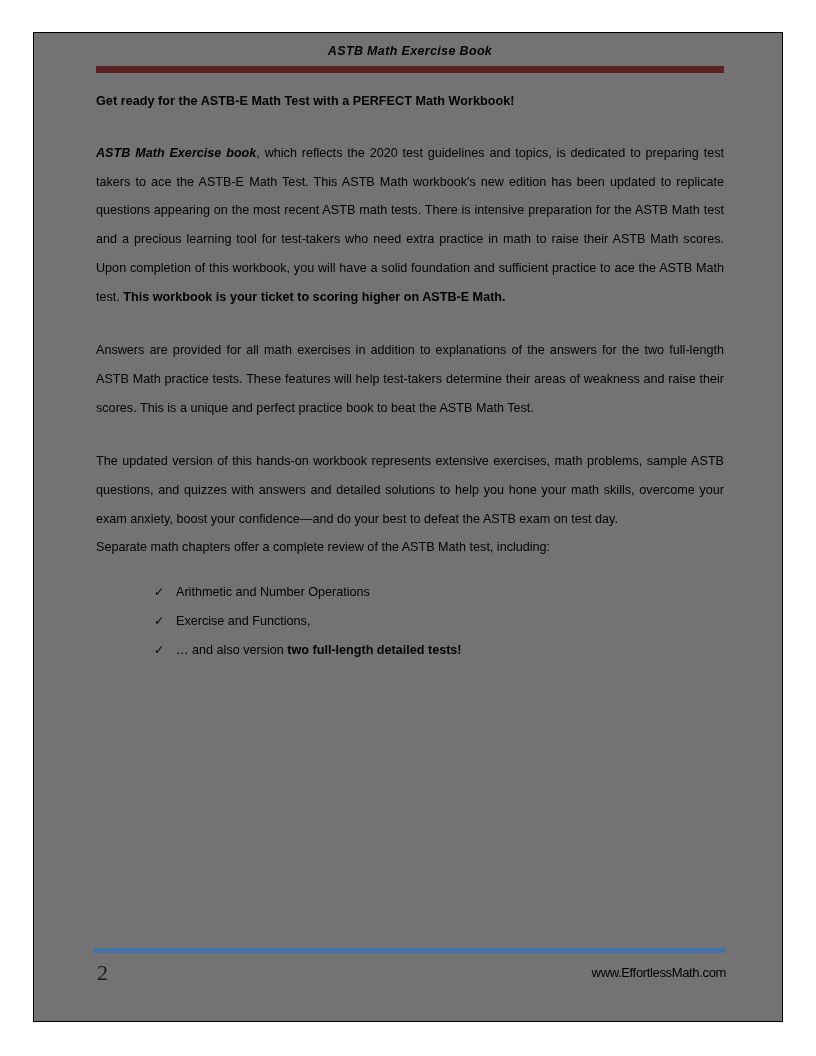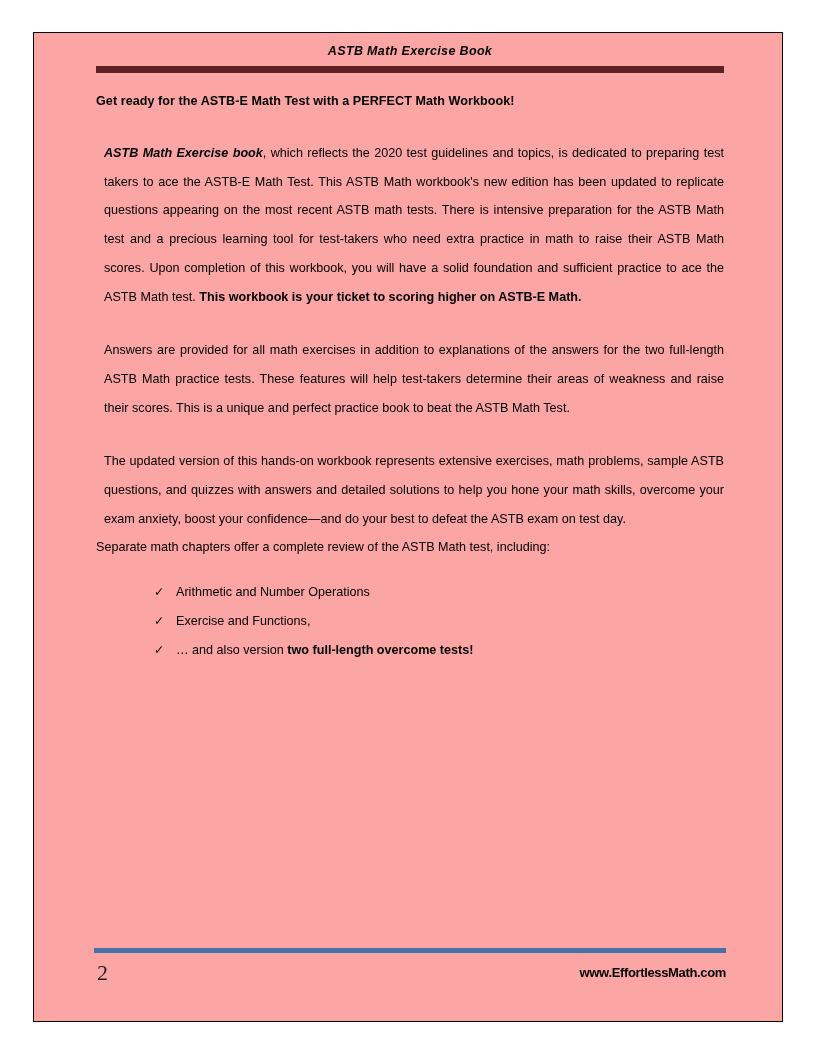--- a/index.html
+++ b/index.html
@@ -17,21 +17,21 @@
 
   
   .page {
     position: absolute;
     left: 33px;
     top: 32px;
     width: 750px;
     height: 990px;
     border: 1px solid #000000;
     box-sizing: border-box;
-    background: #fca5a5;
+    background: #737373;
   }
 
   .page-inner {
     position: absolute;
     left: 0;
     top: 0;
     right: 0;
     bottom: 0;
   }
 
@@ -83,21 +83,21 @@
     line-height: 20px;
     margin: 0 0 28px 0;
     letter-spacing: 0.05px;
   }
 
   p.body-para {
     font-size: 12.6px;
     line-height: 28.7px;
     text-align: justify;
     text-justify: inter-word;
-    margin: 0 0 25px 8px;
+    margin: 0 0 25px 0;
     letter-spacing: 0.01px;
   }
   p.body-para:last-of-type { margin-bottom: 0; }
 
   .lead-in {
     font-weight: bold;
     font-style: italic;
   }
   .emph {
     font-weight: bold;
@@ -153,21 +153,21 @@
     font-family: "Liberation Serif", serif;
     font-size: 22px;
     line-height: 34px;
     color: #1a1a1a;
   }
   .footer-url {
     position: absolute;
     right: 0;
     top: 6px;
     font-size: 13px;
-    font-weight: bold;
+    font-weight: normal;
     line-height: 22px;
     letter-spacing: -0.35px;
   }
 </style>
 </head>
 <body>
 
 <div class="page">
   <div class="page-inner">
 
@@ -190,21 +190,21 @@
       <div class="intro-line">Separate math chapters offer a complete review of the ASTB Math test, including:</div>
 
       <ul class="check-list">
         <li class="check-item">
           <span class="check-mark">✓</span><span>Arithmetic and Number Operations</span><span class="emph"></span>
         </li>
         <li class="check-item">
           <span class="check-mark">✓</span><span>Exercise and Functions,</span><span class="emph"></span>
         </li>
         <li class="check-item">
-          <span class="check-mark">✓</span><span>… and also version </span><span class="emph">two full-length overcome tests!</span>
+          <span class="check-mark">✓</span><span>… and also version </span><span class="emph">two full-length detailed tests!</span>
         </li>
       </ul>
 
     </div>
 
     <div class="footer-rule"></div>
     <div class="footer">
       <div class="page-number">2</div>
       <div class="footer-url">www.EffortlessMath.com</div>
     </div>

